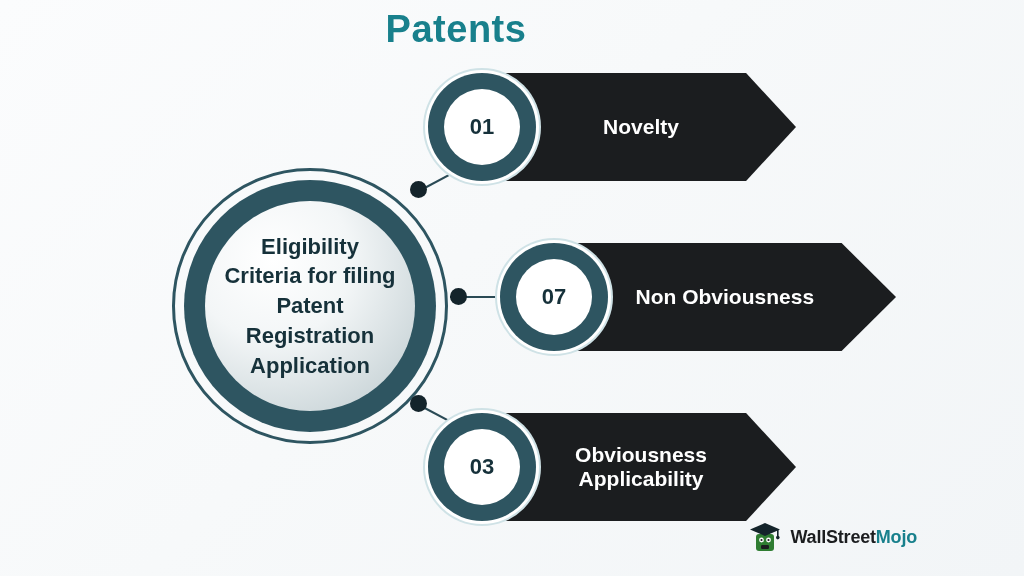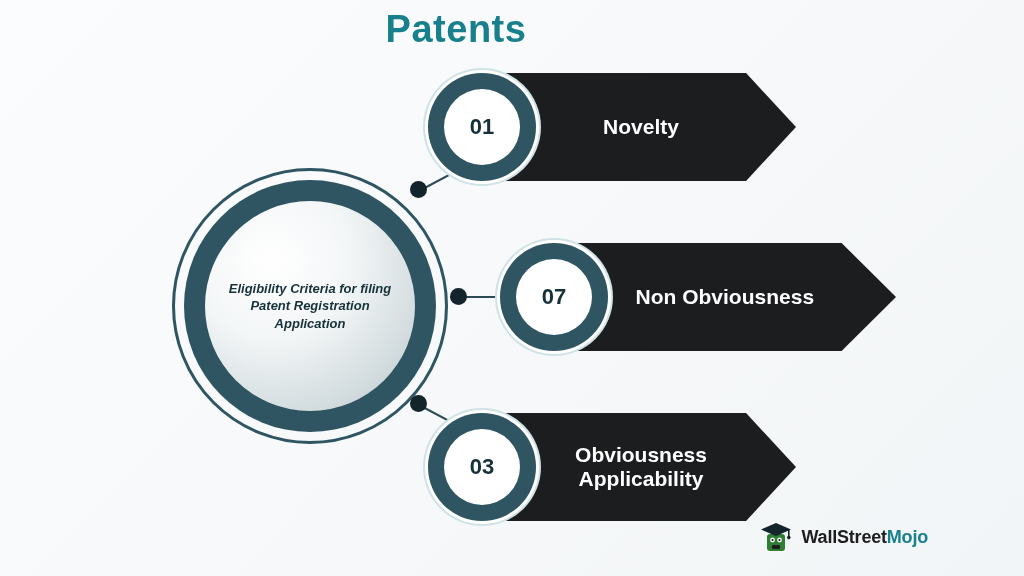--- a/index.html
+++ b/index.html
@@ -69,26 +69,25 @@
     height: 210px;
     border-radius: 50%;
     background: radial-gradient(circle at 32% 28%, #ffffff 0%, #f3f6f7 38%, #cfd9dc 78%, #b9c6cb 100%);
     display: flex;
     align-items: center;
     justify-content: center;
     box-sizing: border-box;
   }
   .hub-text {
     text-align: center;
-    font-size: 13px;
+    font-size: 22px;
     font-weight: bold;
     color: #16313a;
     line-height: 1.35;
     padding: 0 16px;
-    font-style: italic;
   }
 
   
   .connector {
     position: absolute;
     background: #2a4a55;
     height: 2px;
     transform-origin: left center;
   }
   .node-dot {
@@ -148,21 +147,21 @@
     align-items: center;
     justify-content: center;
     font-size: 22px;
     font-weight: bold;
     color: #16313a;
   }
 
   
   .logo {
     position: absolute;
-    right: 96px;
+    right: 107px;
     bottom: 22px;
     display: flex;
     align-items: center;
     gap: 8px;
   }
   .logo-mark {
     position: relative;
     width: 34px;
     height: 34px;
   }

